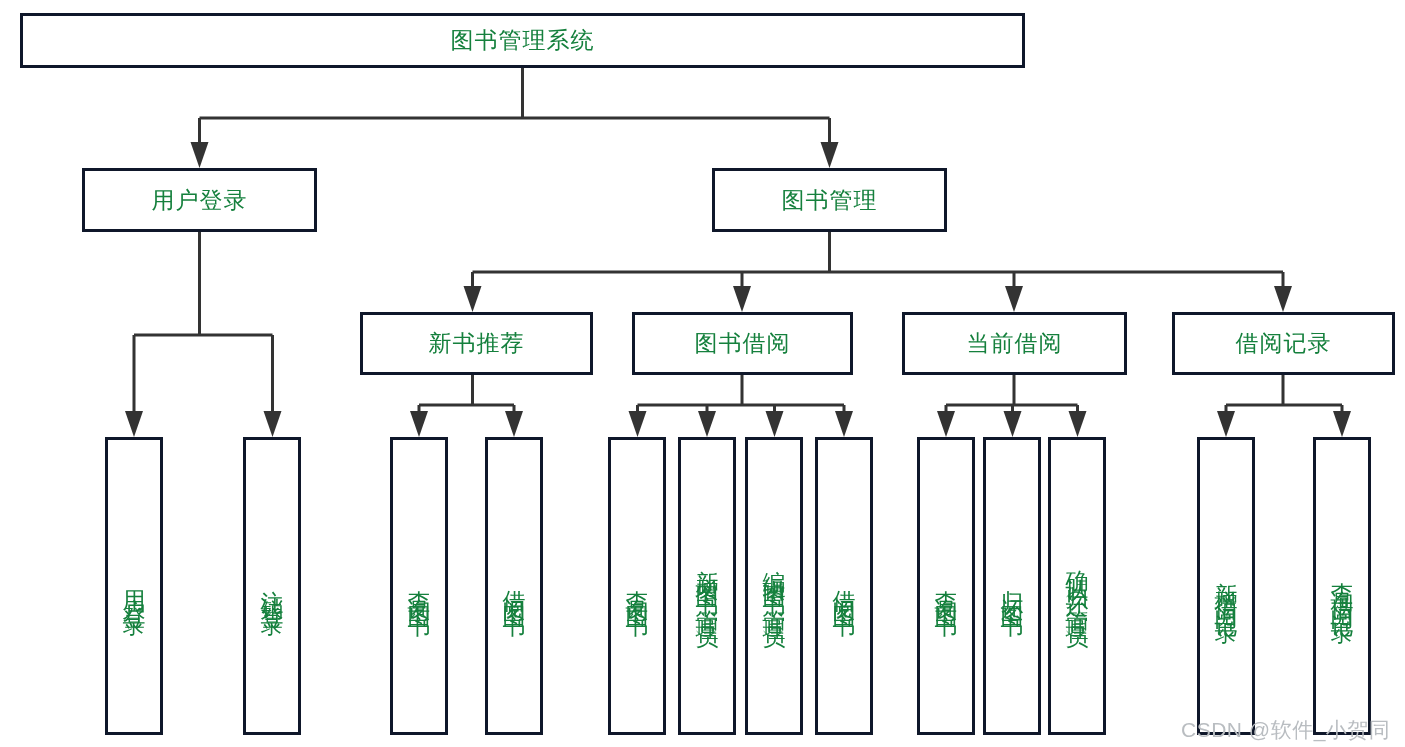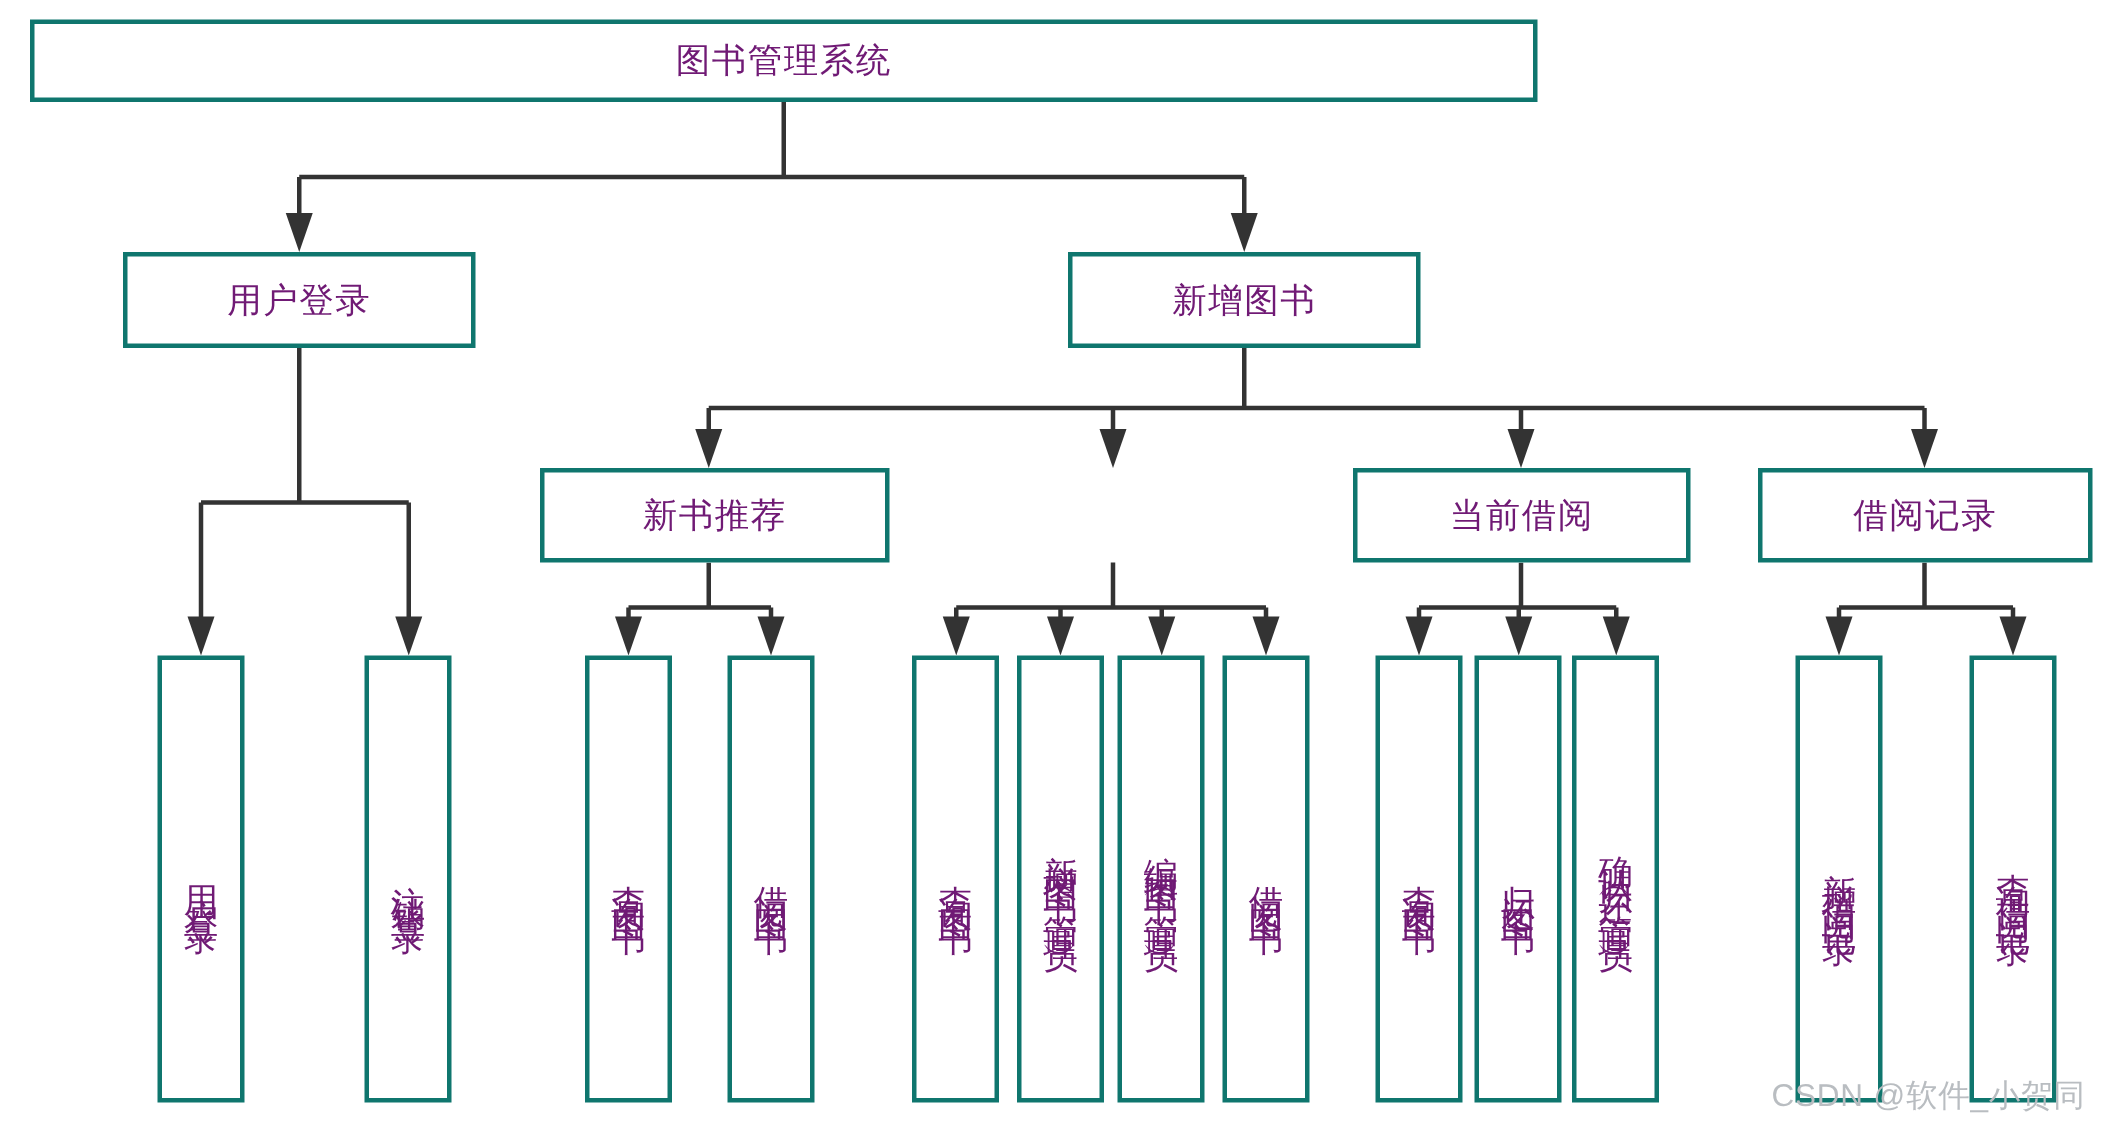--- a/index.html
+++ b/index.html
@@ -18,25 +18,25 @@
   svg.connectors {
     position: absolute;
     left: 0;
     top: 0;
     z-index: 1;
   }
   .box {
     position: absolute;
     box-sizing: border-box;
     background: #ffffff;
-    border: 3px solid #0f766e;
+    border: 3px solid #0f172a;
     display: flex;
     align-items: center;
     justify-content: center;
-    color: #701a75;
+    color: #15803d;
     font-size: 23px;
     letter-spacing: 1px;
     z-index: 2;
     white-space: nowrap;
   }
   .leaf {
     writing-mode: vertical-rl;
     text-orientation: mixed;
     letter-spacing: 8px;
     white-space: normal;
@@ -94,23 +94,24 @@
       <polygon points="1003.5,411 1021.5,411 1012.5,437"></polygon>
       <polygon points="1068.5,411 1086.5,411 1077.5,437"></polygon>
       <polygon points="1217,411 1235,411 1226,437"></polygon>
       <polygon points="1333,411 1351,411 1342,437"></polygon>
     </g>
   </svg>
 
   <div class="box" style="left:20px; top:13px; width:1005px; height:55px;">图书管理系统</div>
 
   <div class="box" style="left:82px; top:168px; width:235px; height:64px;">用户登录</div>
-  <div class="box" style="left:712px; top:168px; width:235px; height:64px;">新增图书</div>
+  <div class="box" style="left:712px; top:168px; width:235px; height:64px;">图书管理</div>
 
   <div class="box" style="left:360px; top:312px; width:233px; height:63px;">新书推荐</div>
+  <div class="box" style="left:632px; top:312px; width:221px; height:63px;">图书借阅</div>
   <div class="box" style="left:902px; top:312px; width:225px; height:63px;">当前借阅</div>
   <div class="box" style="left:1172px; top:312px; width:223px; height:63px;">借阅记录</div>
 
   <div class="box leaf" style="left:105px; top:437px; width:58px; height:298px;">用户登录</div>
   <div class="box leaf" style="left:243px; top:437px; width:58px; height:298px;">注销登录</div>
 
   <div class="box leaf" style="left:390px; top:437px; width:58px; height:298px;">查询图书</div>
   <div class="box leaf" style="left:485px; top:437px; width:58px; height:298px;">借阅图书</div>
 
   <div class="box leaf" style="left:608px; top:437px; width:58px; height:298px;">查询图书</div>

